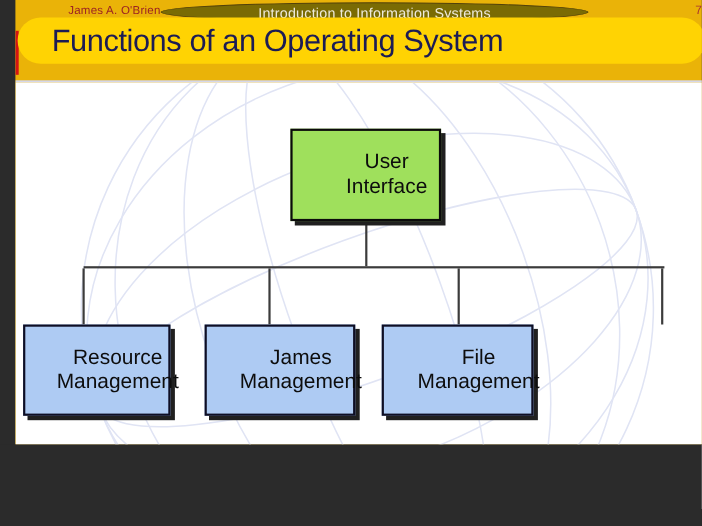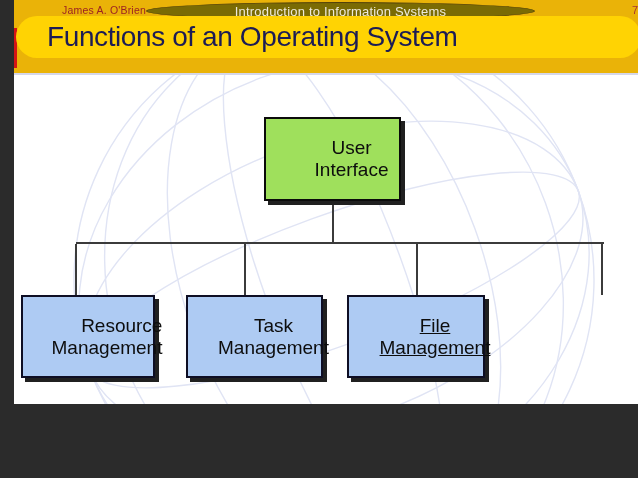--- a/index.html
+++ b/index.html
@@ -77,23 +77,23 @@
     border: 2px solid #0e0e24;
     box-shadow: 4px 4px 0 #202020;
     z-index: 2;
     padding-left: 38px;
   }
   .node-root {
     left: 250px; top: 42px; width: 137px; height: 84px;
     background: #9fe05c; border-color: #0b0b0b;
   }
   .node-blue { background: #aecbf3; top: 220px; height: 83px; }
-  .node-b0 { left: 7px;   width: 134px; text-align: right; }
+  .node-b0 { left: 7px;   width: 134px; }
   .node-b1 { left: 172px; width: 137px; }
-  .node-b2 { left: 333px; width: 138px; text-decoration: underline; }
+  .node-b2 { left: 333px; width: 138px; }
   .node-b3 { left: 495px; width: 137px; }
 
   .line { position: absolute; background: #3b3b3b; z-index: 1; }
   .stem   { left: 318px; top: 126px; width: 2px; height: 41px; }
   .hline  { left: 62px;  top: 167px; width: 528px; height: 2px; }
   .drop   { top: 169px; width: 2px; height: 51px; }
   .drop-0 { left: 61px; }
   .drop-1 { left: 230px; }
   .drop-2 { left: 402px; }
   .drop-3 { left: 587px; }
@@ -139,20 +139,20 @@
     <div class="line hline"></div>
     <div class="line drop drop-0"></div>
     <div class="line drop drop-1"></div>
     <div class="line drop drop-2"></div>
     <div class="line drop drop-3"></div>
 
     <div class="node node-root">User
 Interface</div>
     <div class="node node-blue node-b0">Resource
 Management</div>
-    <div class="node node-blue node-b1">Task
+    <div class="node node-blue node-b1">James
 Management</div>
     <div class="node node-blue node-b2">File
 Management</div>
   </div>
 
   <div class="bottom-bar"></div>
 </div>
 
 </body></html>

